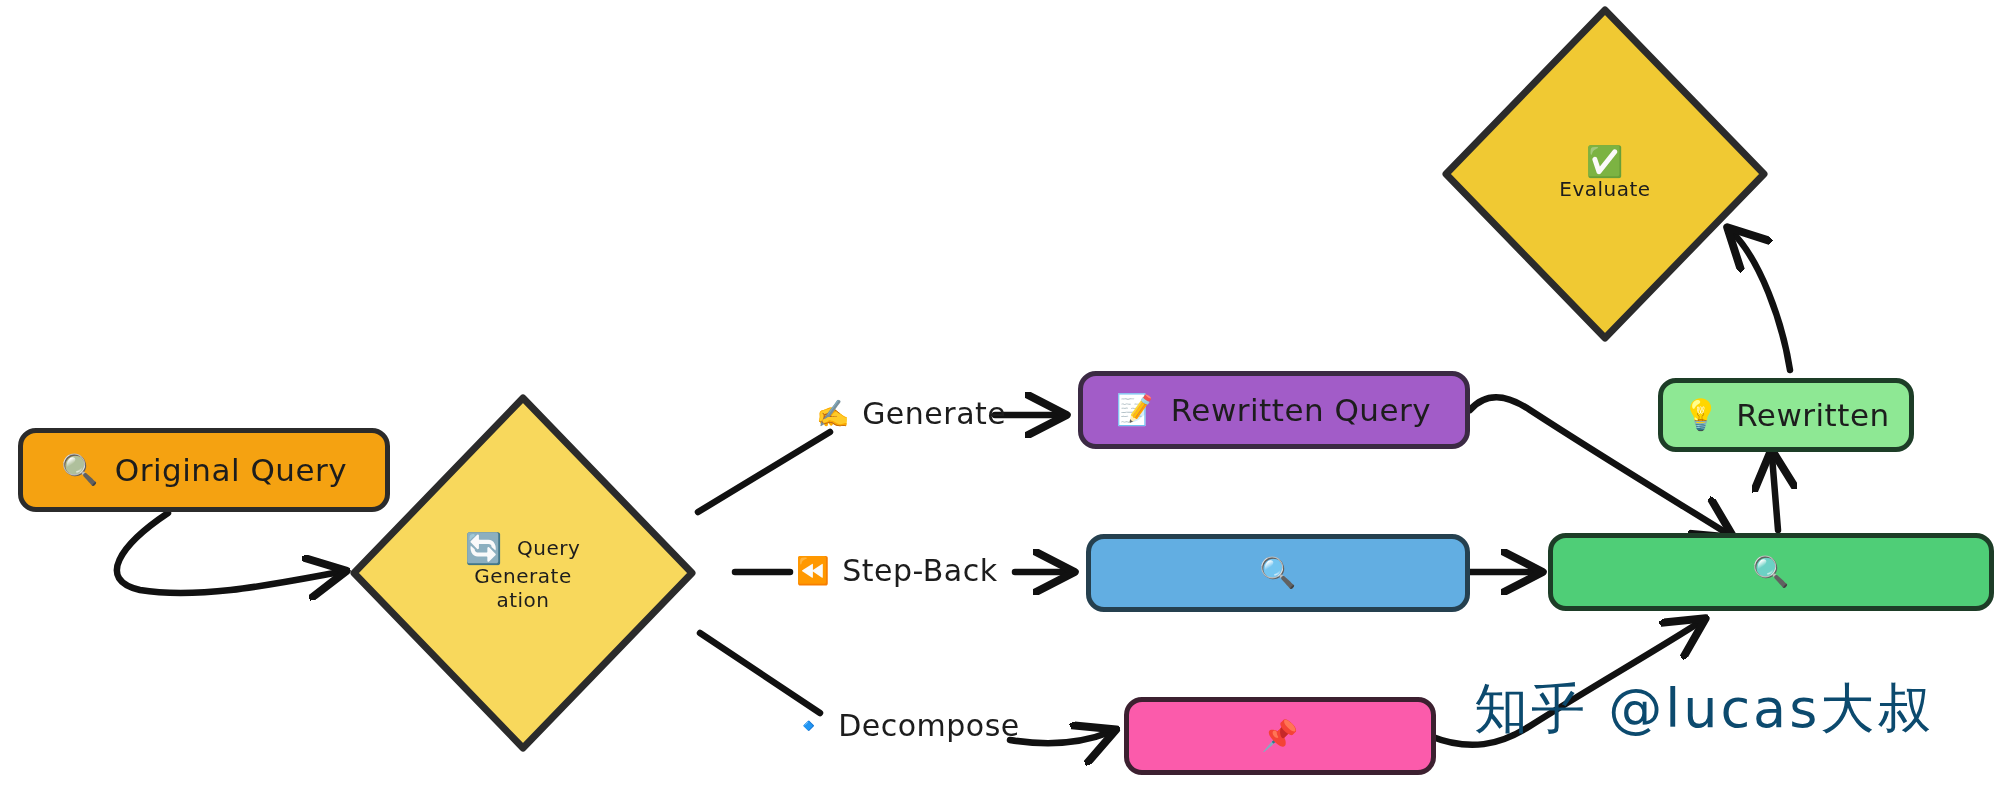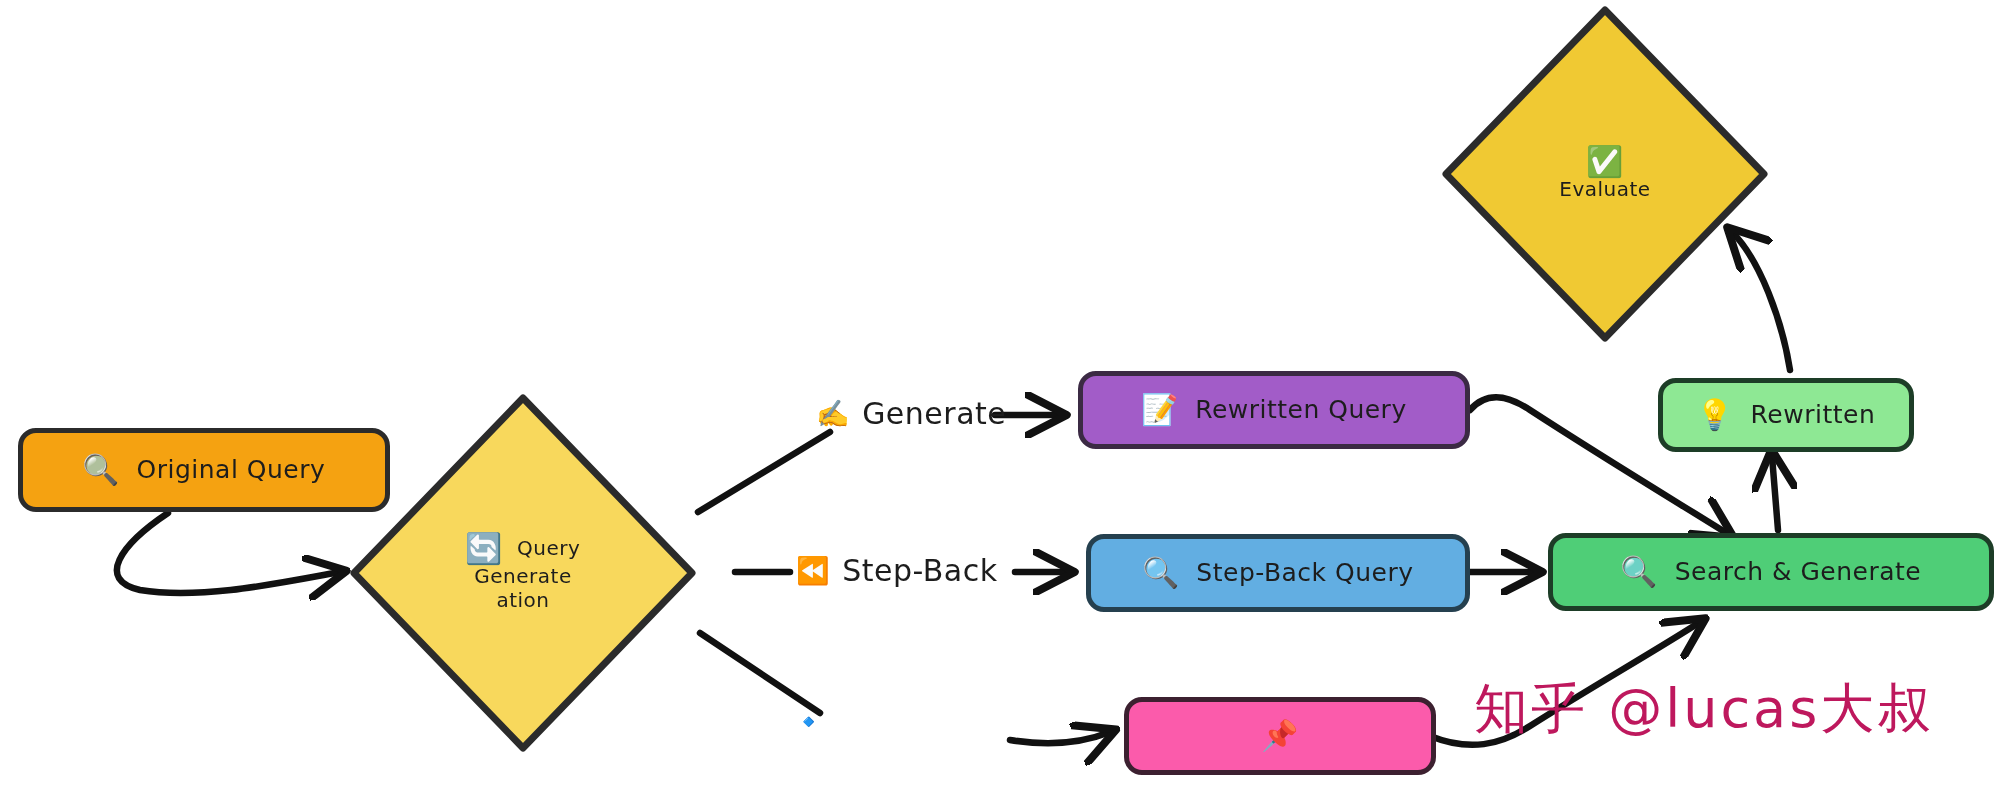--- a/index.html
+++ b/index.html
@@ -42,21 +42,21 @@
     align-items: center;
     gap: 16px;
     white-space: nowrap;
   }
   .node .emoji {
     font-size: 30px;
     line-height: 1;
     display: inline-block;
   }
   .node .node-label {
-    font-size: 25px;
+    font-size: 31px;
     line-height: 1.05;
   }
 
   
   .diamond {
     position: absolute;
   }
   .diamond .dshape {
     position: absolute;
     left: 0; top: 0;
@@ -97,21 +97,21 @@
     gap: 12px;
     white-space: nowrap;
     color: #1d1d1d;
     font-size: 30px;
     letter-spacing: 0.5px;
   }
   .edge-label .emoji { font-size: 27px; line-height: 1; }
 
   .watermark {
     position: absolute;
-    color: #be185d;
+    color: #0c4a6e;
     font-size: 54px;
     letter-spacing: 3px;
     white-space: nowrap;
     font-family: "DejaVu Sans", sans-serif;
   }
 </style>
 </head>
 <body>
 
 <div id="stage">
@@ -174,46 +174,45 @@
     <span>Generate</span>
   </div>
 
   <div class="edge-label" style="left:796px; top:553px;">
     <span class="emoji">⏪</span>
     <span>Step-Back</span>
   </div>
 
   <div class="edge-label" style="left:792px; top:708px;">
     <span class="emoji">🔹</span>
+    <span>Decompose</span>
   </div>
 
   <div class="node" style="left:1078px; top:371px; width:392px; height:78px; background:#a25cc8; border-color:#3b2a44;">
     <div class="node-inner">
       <span class="emoji">📝</span>
       <span class="node-label">Rewritten Query</span>
     </div>
   </div>
 
   <div class="node" style="left:1086px; top:534px; width:384px; height:78px; background:#62aee2; border-color:#25404f;">
     <div class="node-inner">
       <span class="emoji">🔍</span>
-      <span class="node-label">Step-Back Query</span>
     </div>
   </div>
 
   <div class="node" style="left:1124px; top:697px; width:312px; height:78px; background:#fb5bab; border-color:#3c2030;">
     <div class="node-inner">
       <span class="emoji">📌</span>
     </div>
   </div>
 
   <div class="node" style="left:1548px; top:533px; width:446px; height:78px; background:#4fce77; border-color:#1d3d27;">
     <div class="node-inner">
       <span class="emoji">🔍</span>
-      <span class="node-label">Search &amp; Generate</span>
     </div>
   </div>
 
   <div class="node" style="left:1658px; top:378px; width:256px; height:74px; background:#8ee894; border-color:#1d3d27;">
     <div class="node-inner">
       <span class="emoji">💡</span>
       <span class="node-label">Rewritten</span>
     </div>
   </div>
 

